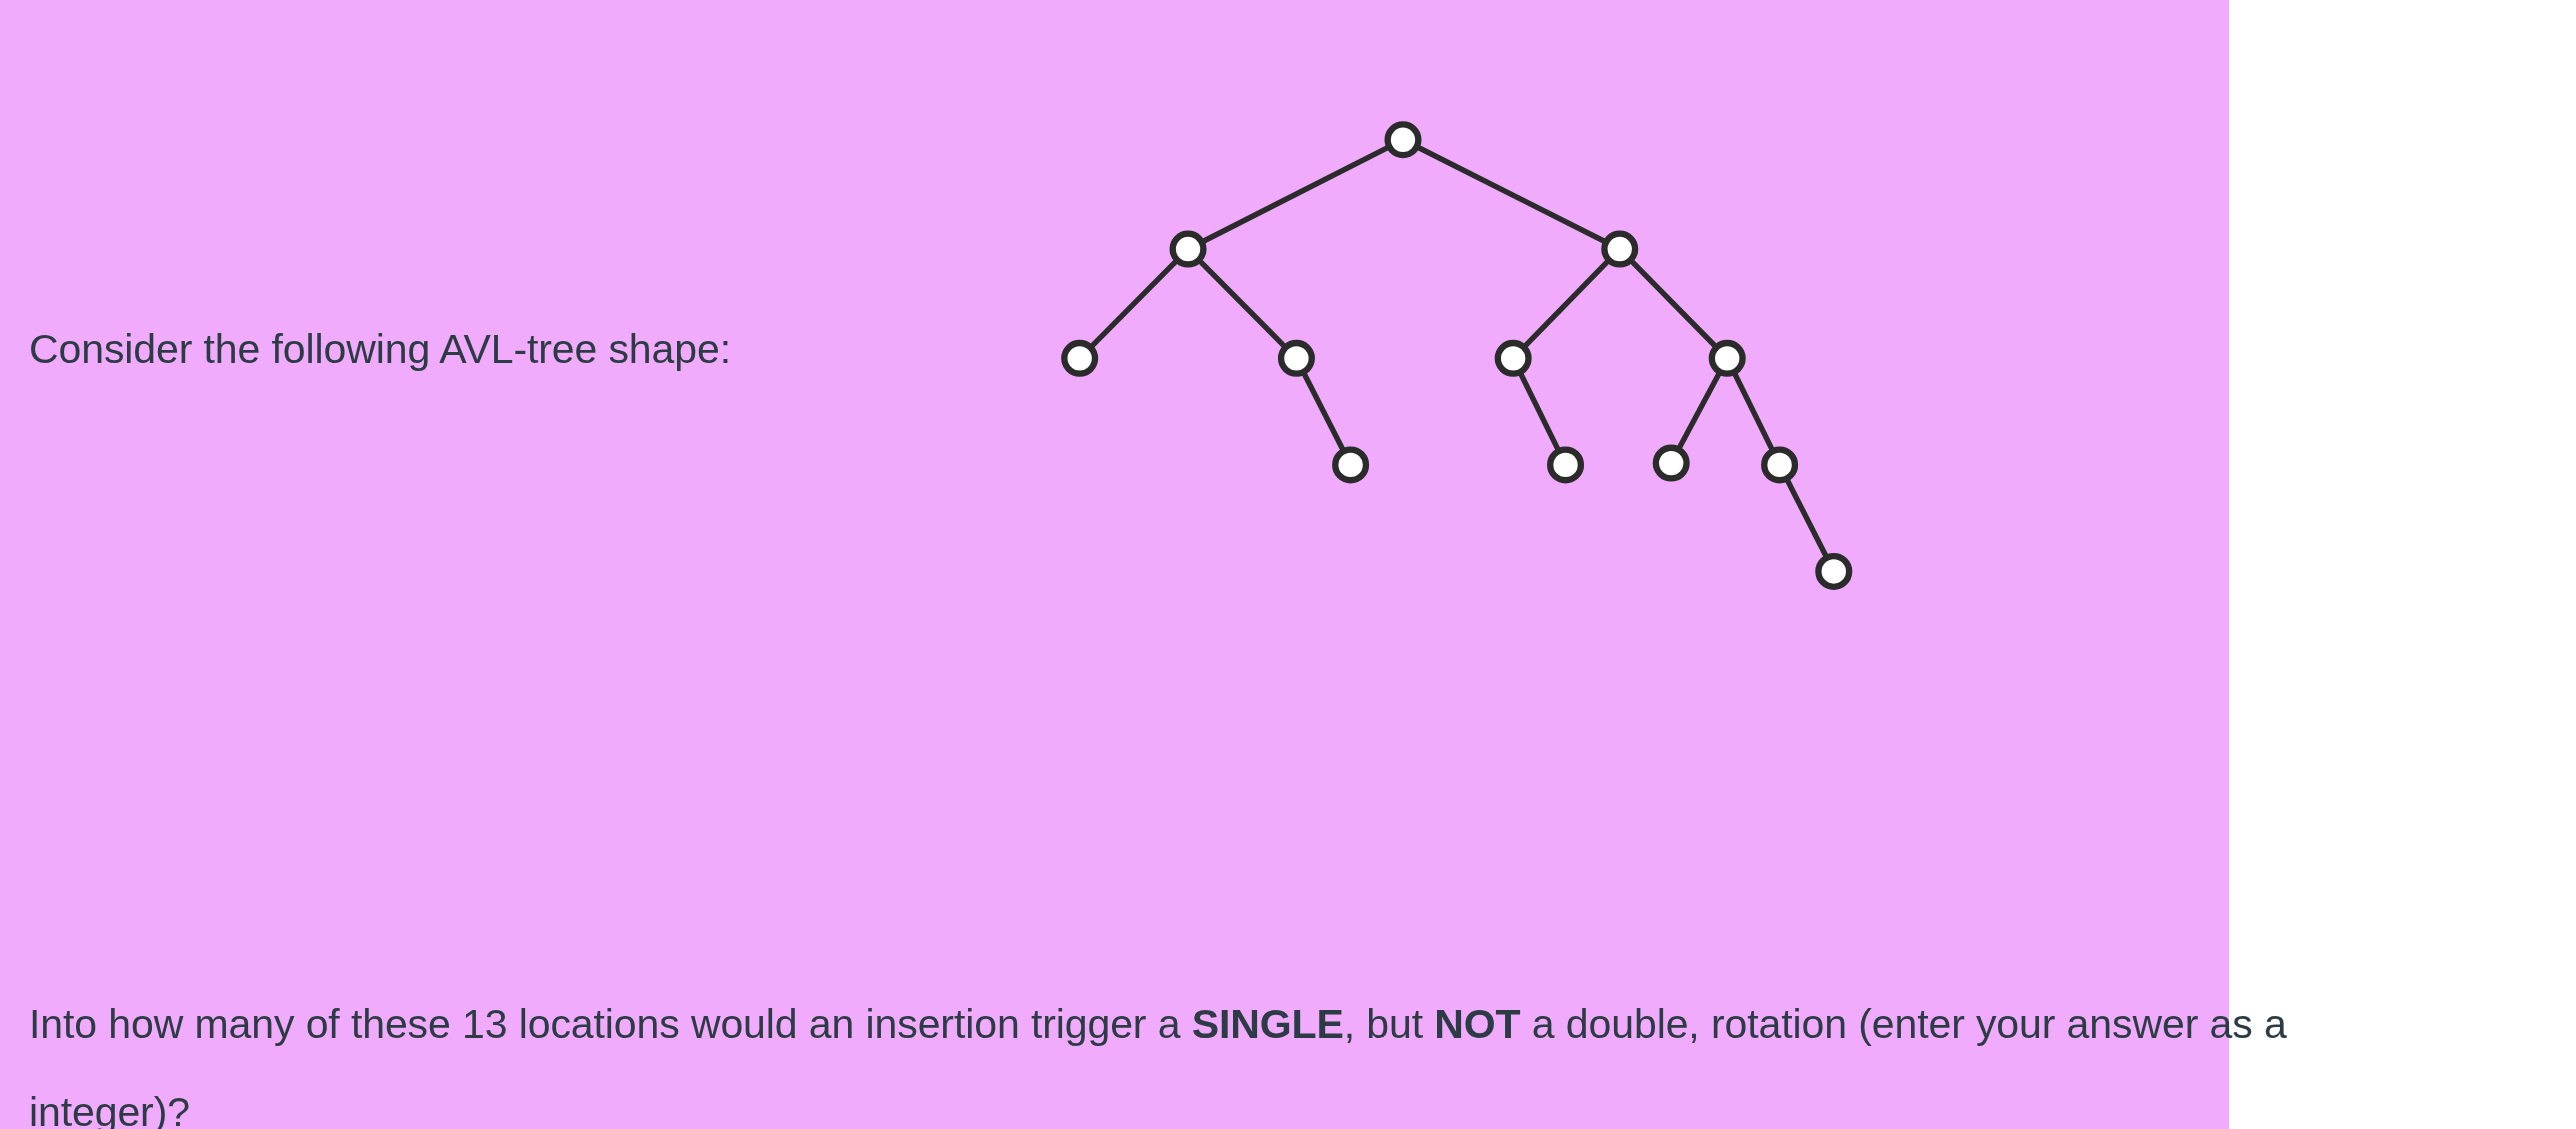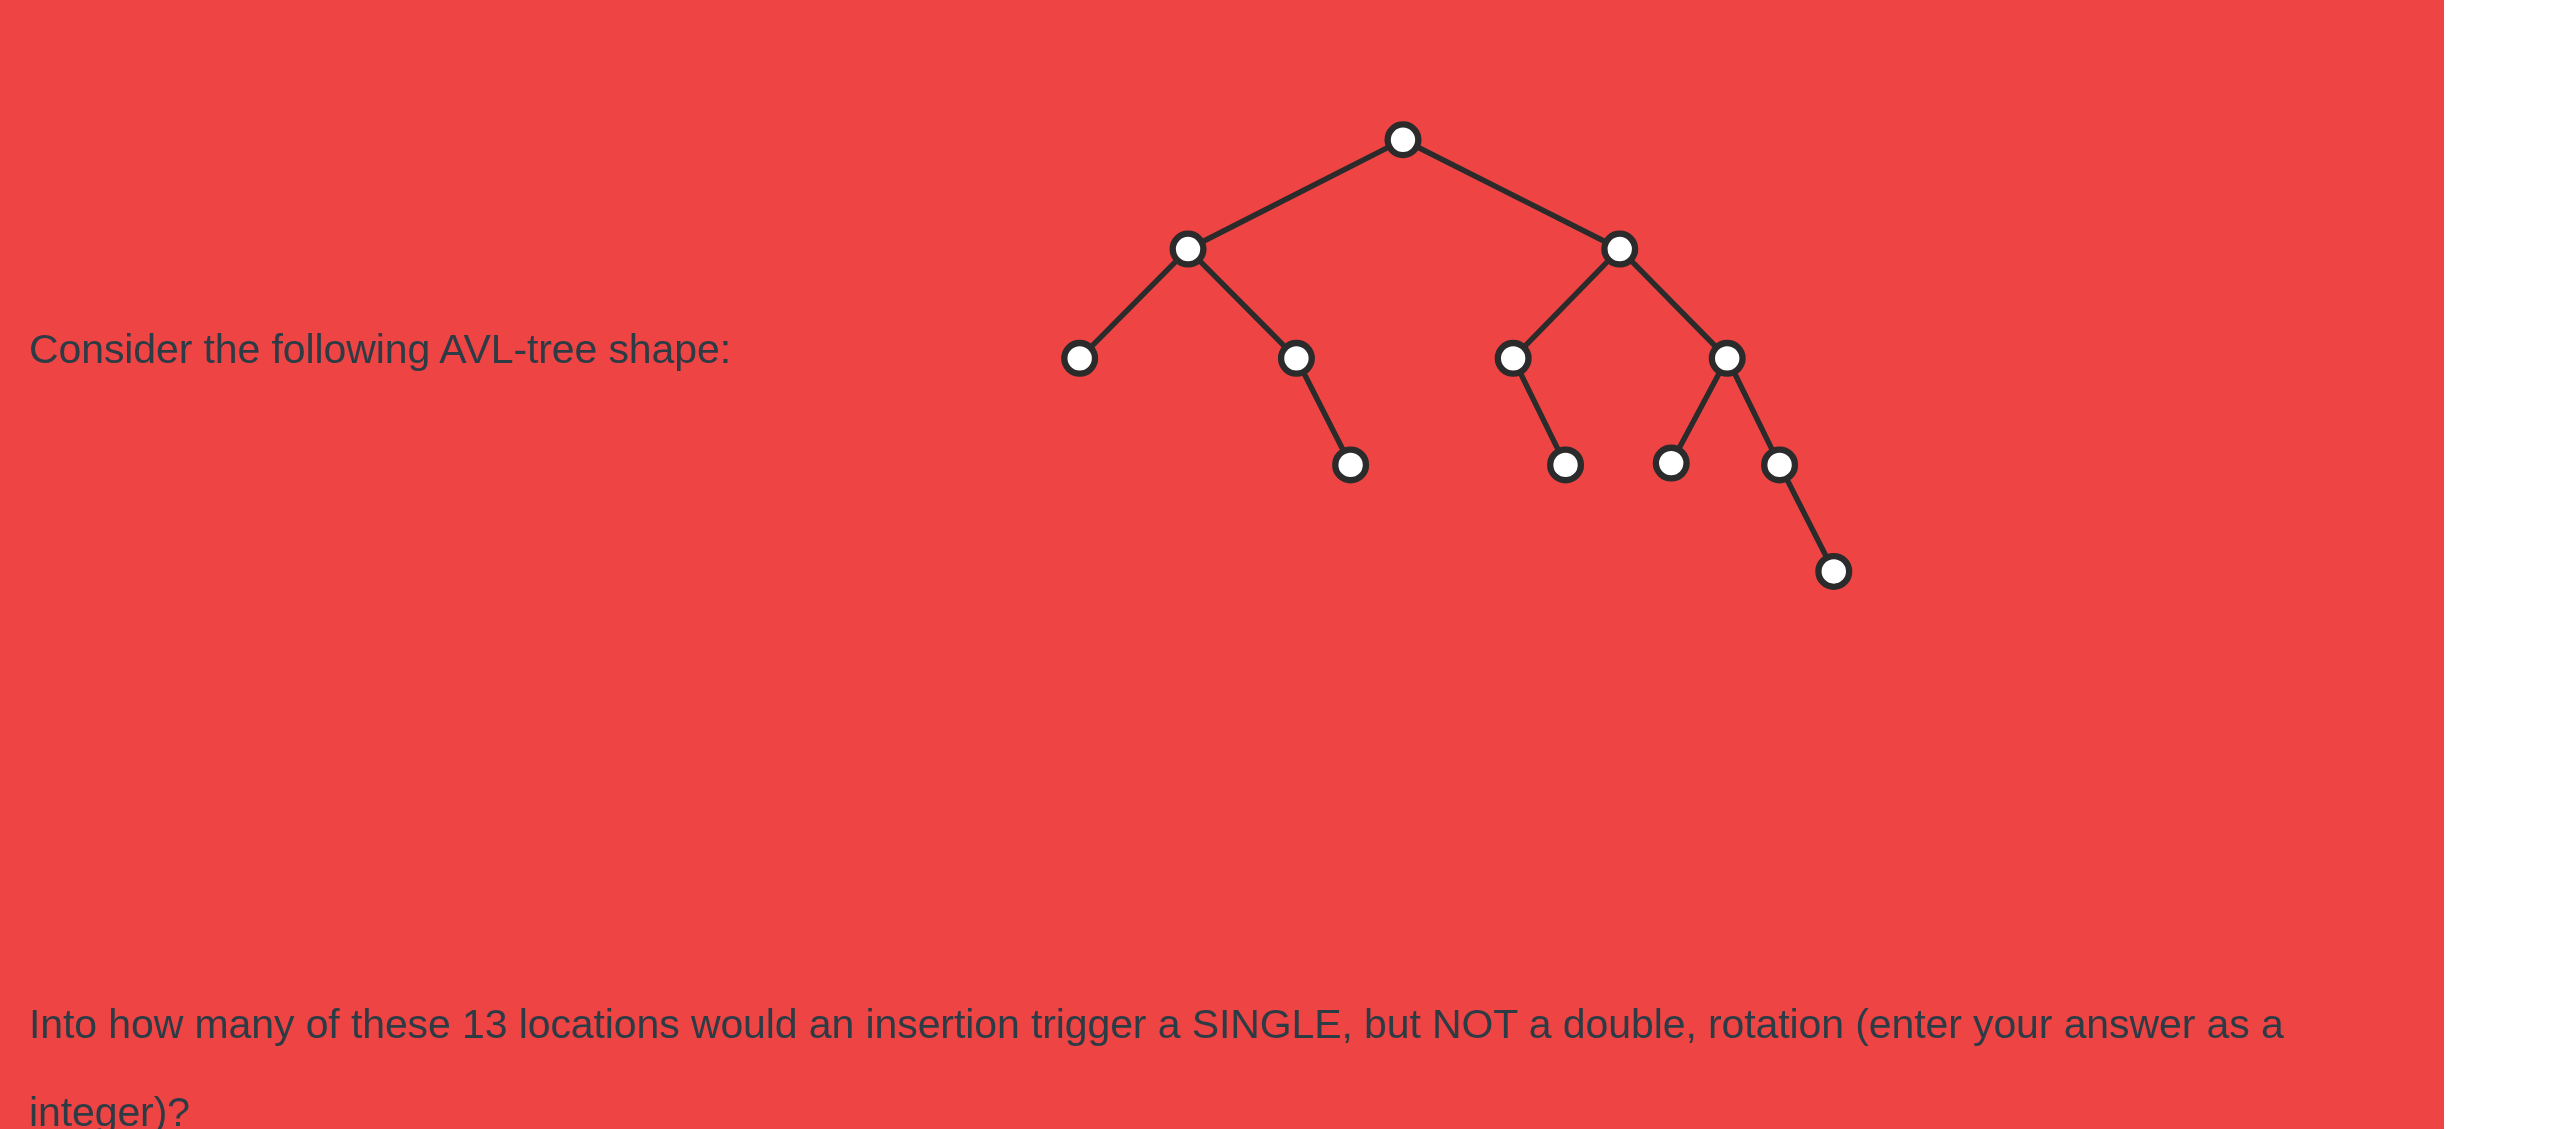--- a/index.html
+++ b/index.html
@@ -12,23 +12,23 @@
     width: 2576px;
     height: 1129px;
     overflow: hidden;
     font-family: "Liberation Sans", sans-serif;
     color: #2d3b45;
     -webkit-font-smoothing: antialiased;
   }
 
   .page {
     position: relative;
-    width: 2444px;
+    width: 2229px;
     height: 1129px;
-    background: #ef4444;
+    background: #f0abfc;
   }
 
   
   .intro-row {
     position: absolute;
     left: 0;
     top: 0;
     width: 2576px;
     height: 614px;
   }
@@ -68,21 +68,21 @@
   }
   .para-1 {
     top: 632px;
     width: 2366px;
   }
   .para-2 {
     top: 939px;
     width: 2421px;
   }
   .para b, .para strong {
-    font-weight: 400;
+    font-weight: 700;
     text-align: right;
   }
 </style>
 </head>
 <body>
 
 <div class="page">
 
   <div class="intro-row">
 

